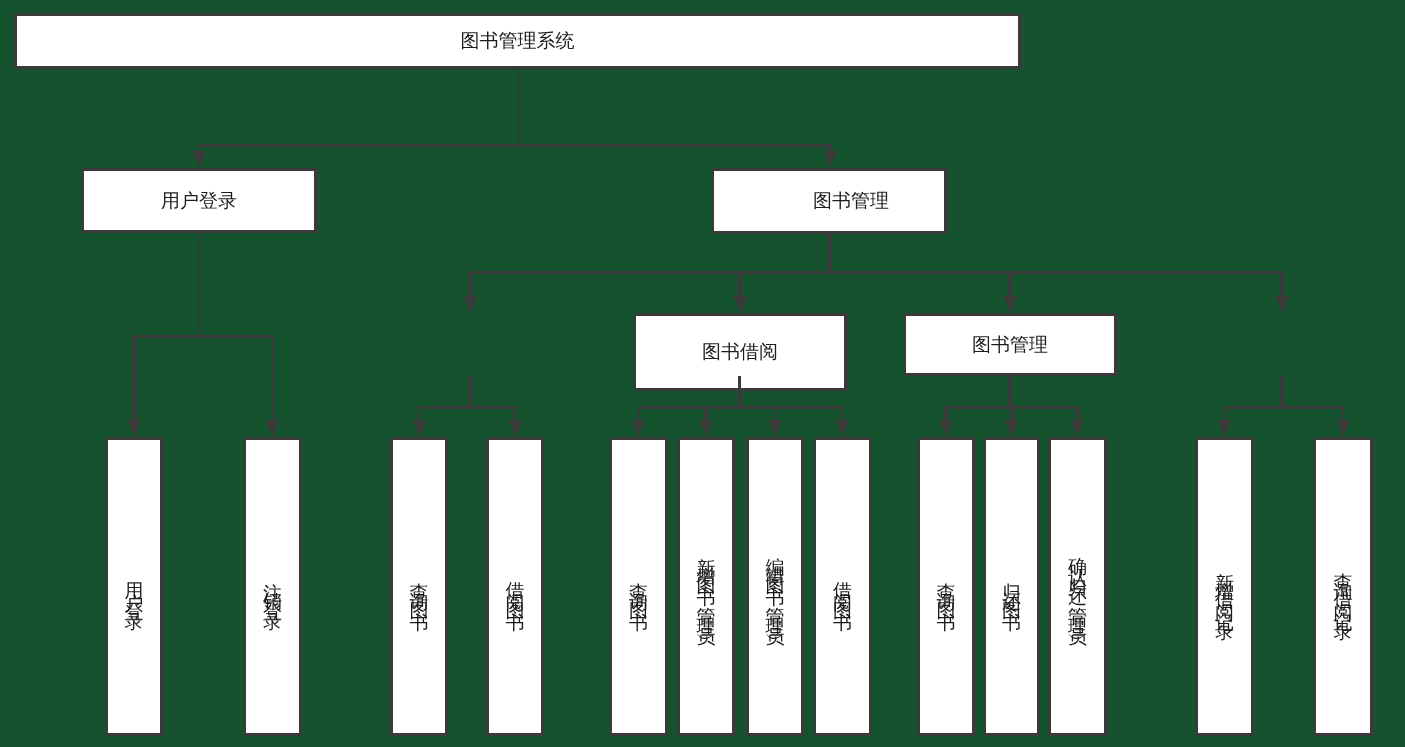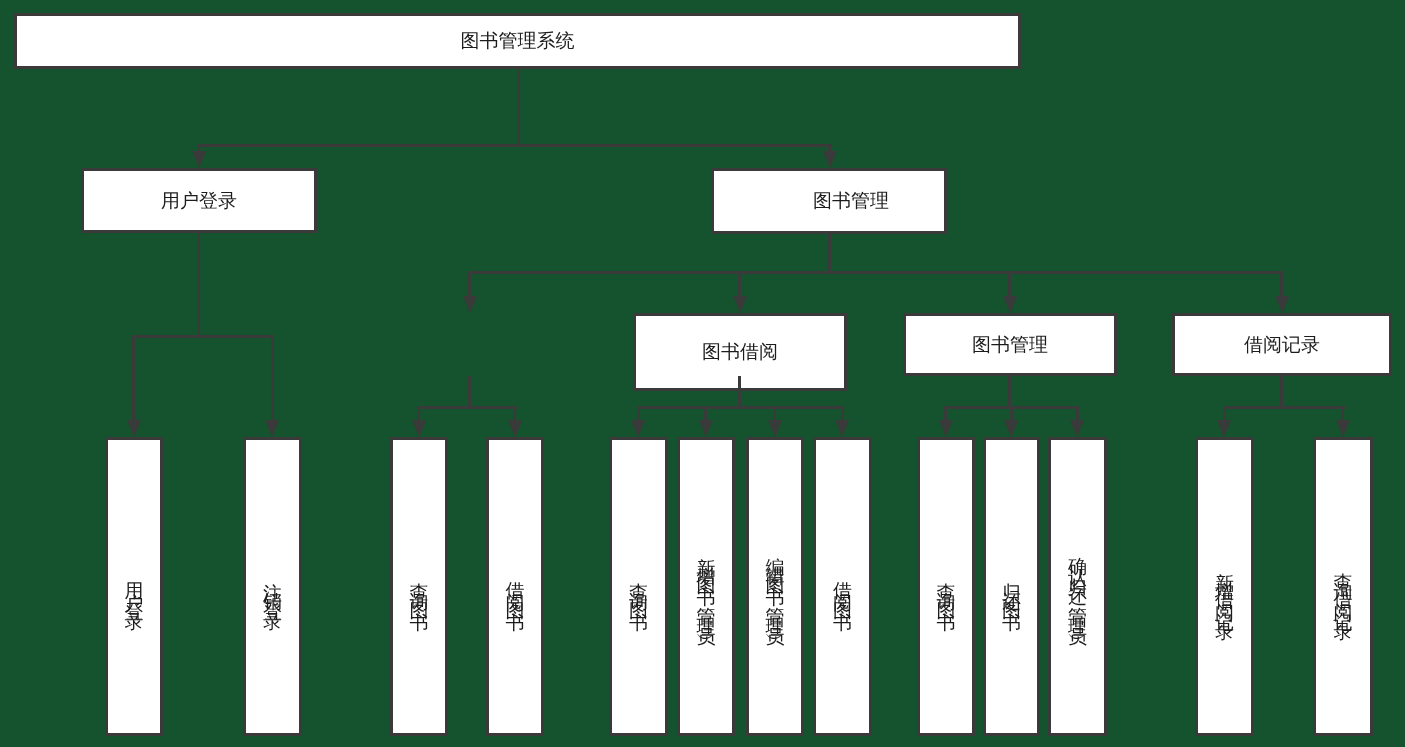--- a/index.html
+++ b/index.html
@@ -64,23 +64,20 @@
 
 
   <div class="box" style="left:633px;top:313px;width:214px;height:78px;">
     <span>图书借阅</span>
   </div>
 
   <div class="box" style="left:903px;top:313px;width:214px;height:63px;">
     <span>图书管理</span>
   </div>
 
-  <div class="box" style="left:1172px;top:313px;width:220px;height:63px;">
-    <span>借阅记录</span>
-  </div>
 
   <div class="box leaf" style="left:105px;top:437px;width:58px;height:299px;">
     <span class="vt">用户登录</span>
   </div>
 
   <div class="box leaf" style="left:243px;top:437px;width:59px;height:299px;">
     <span class="vt">注销登录</span>
   </div>
 
   <div class="box leaf" style="left:390px;top:437px;width:58px;height:299px;">

